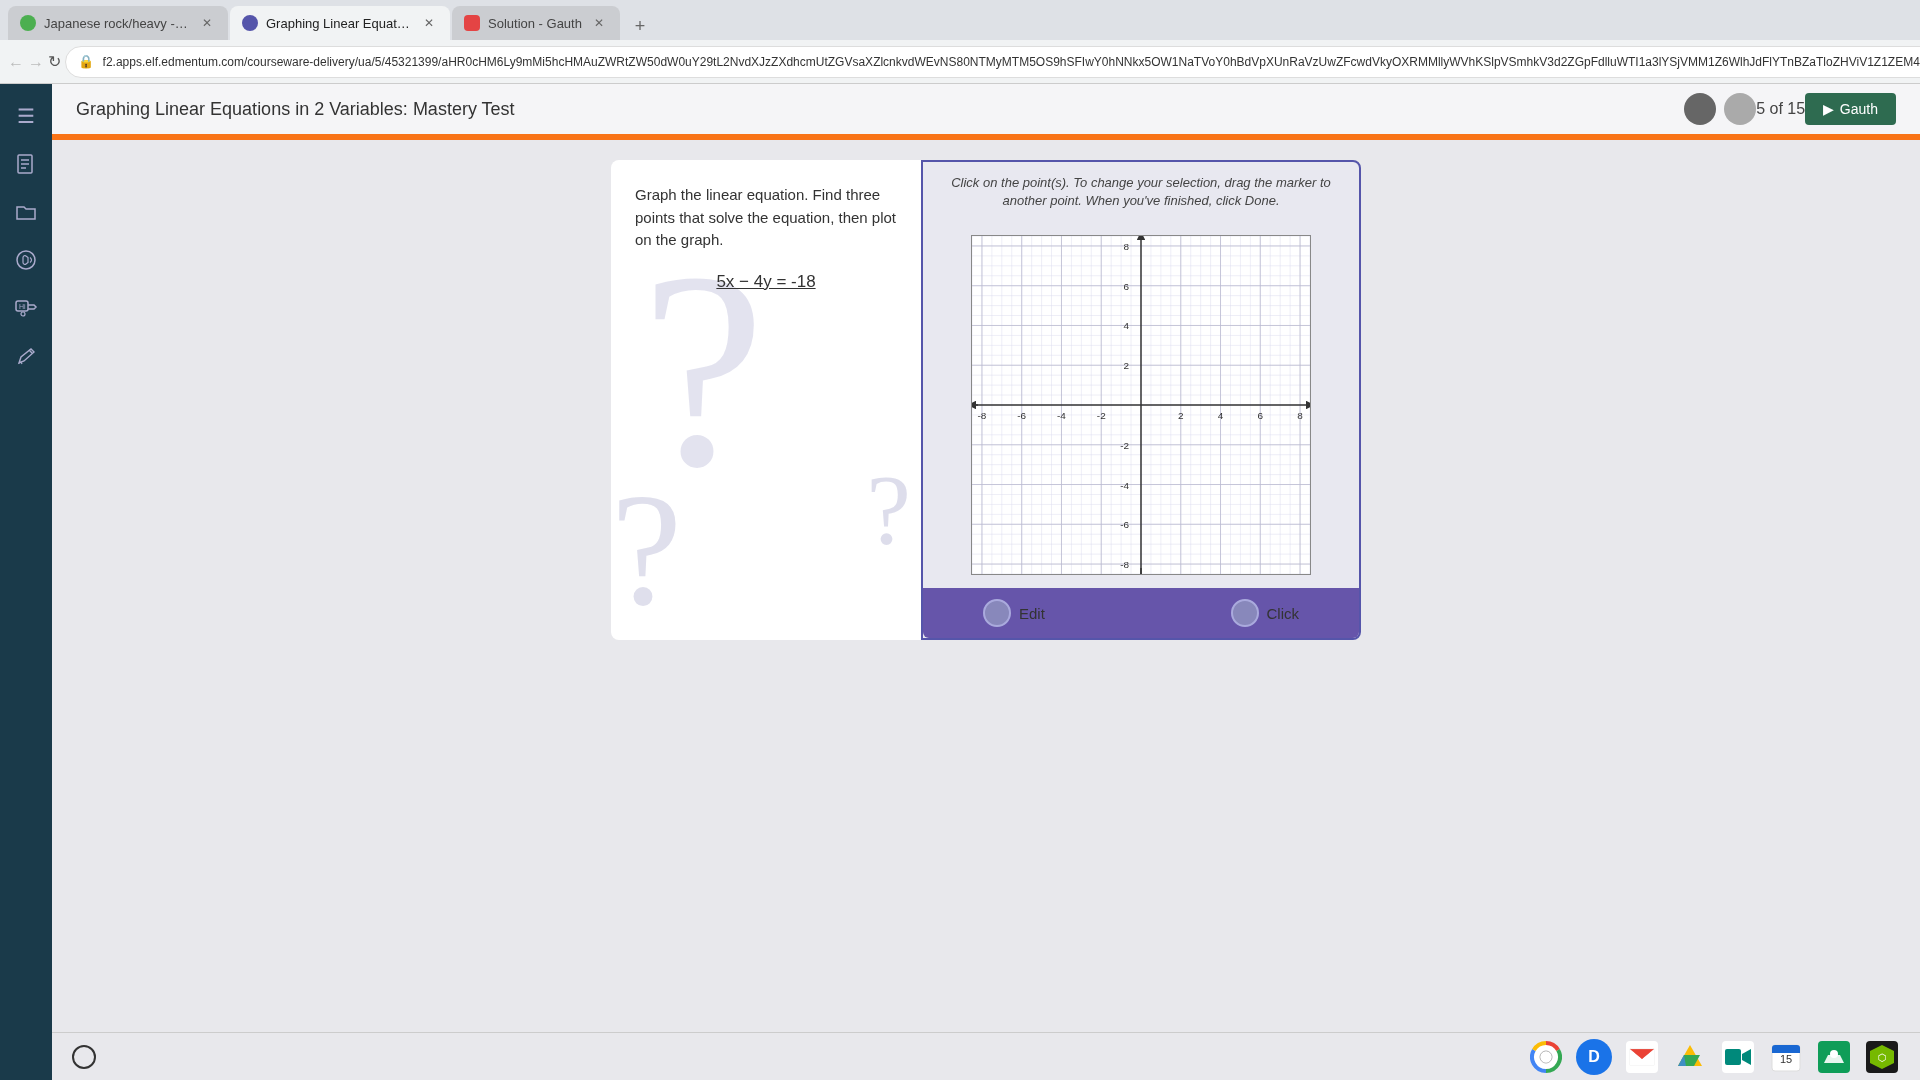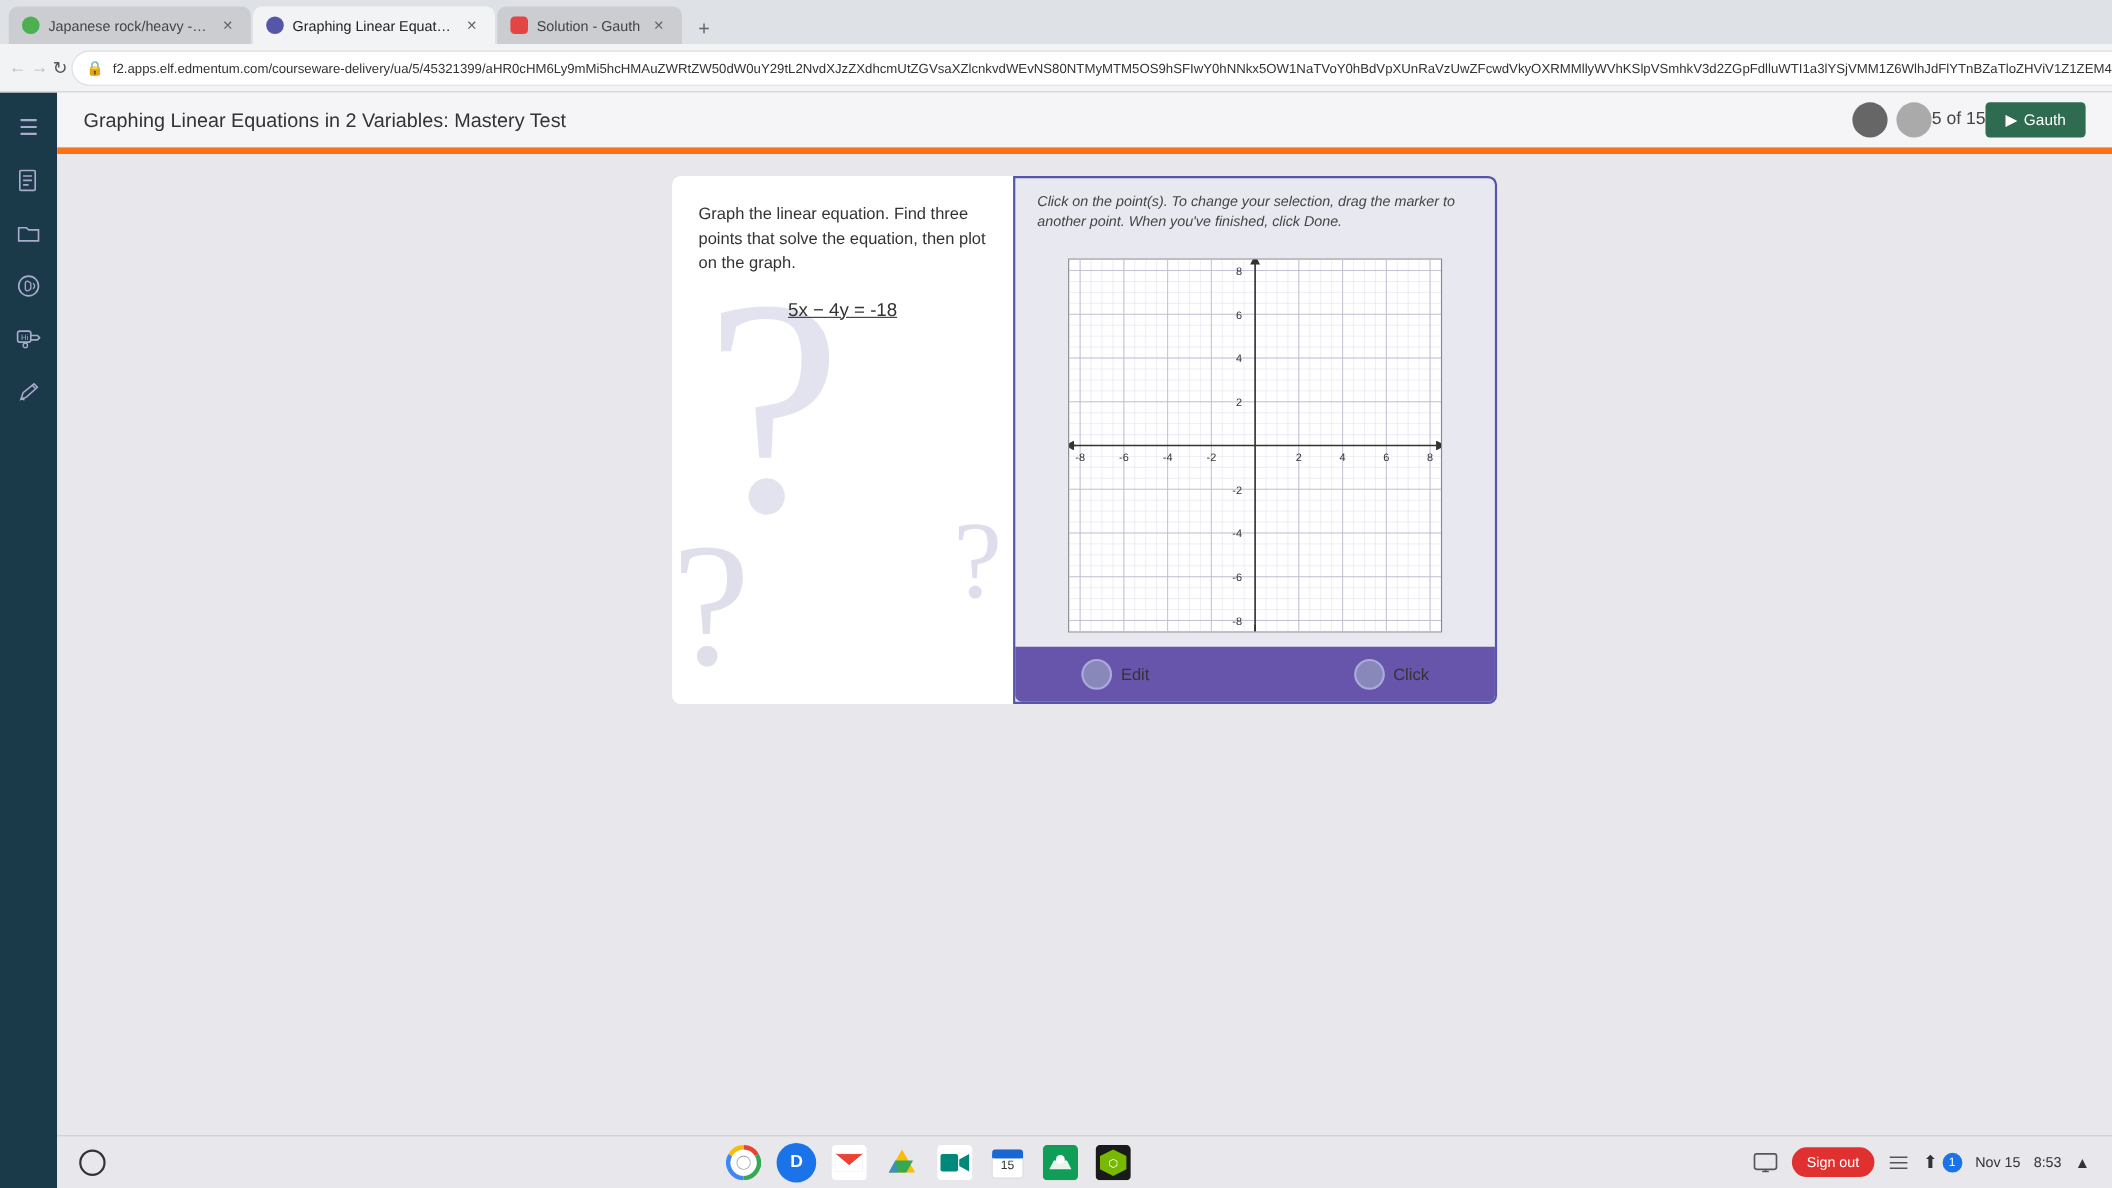--- a/index.html
+++ b/index.html
@@ -321,21 +321,21 @@
       display: flex;
       flex-direction: column;
       border: 2px solid #5555aa;
       position: relative;
     }
 
     .graph-instructions {
       padding: 12px 20px;
       font-size: 13px;
       color: #444;
-      text-align: left;
+      text-align: center;
       font-style: italic;
       line-height: 1.4;
     }
 
     .graph-container {
       flex: 1;
       display: flex;
       align-items: center;
       justify-content: center;
       padding: 4px 12px;
@@ -763,35 +763,15 @@
         </div>
 
         <div class="taskbar-app">
           <svg width="32" height="32" viewBox="0 0 32 32">
             <rect width="32" height="32" rx="4" fill="#1a1a1a"></rect>
             <path d="M16 4L28 10v12L16 28 4 22V10z" fill="#76b900"></path>
             <text x="16" y="20" text-anchor="middle" font-size="10" fill="white">⬡</text>
           </svg>
         </div>
       </div>
-      <div class="taskbar-right">
-        <svg width="24" height="24" viewBox="0 0 24 24" fill="none">
-          <rect x="2" y="4" width="20" height="14" rx="2" stroke="#555" stroke-width="1.5"></rect>
-          <line x1="9" y1="20" x2="15" y2="20" stroke="#555" stroke-width="1.5"></line>
-          <line x1="12" y1="18" x2="12" y2="20" stroke="#555" stroke-width="1.5"></line>
-        </svg>
-        <button class="sign-out-btn">Sign out</button>
-        <svg width="20" height="20" viewBox="0 0 20 20">
-          <line x1="2" y1="5" x2="18" y2="5" stroke="#555" stroke-width="1.5"></line>
-          <line x1="2" y1="10" x2="18" y2="10" stroke="#555" stroke-width="1.5"></line>
-          <line x1="2" y1="15" x2="18" y2="15" stroke="#555" stroke-width="1.5"></line>
-        </svg>
-        <div style="display:flex;align-items:center;gap:4px;">
-          <span style="font-size:16px;">⬆</span>
-          <span style="background:#1a73e8;color:white;border-radius:50%;width:18px;height:18px;display:flex;align-items:center;justify-content:center;font-size:11px;">1</span>
-        </div>
-        <span>Nov 15</span>
-        <span>8:53</span>
-        <span style="font-size:14px;">▲</span>
-      </div>
     </div>
   </div>
 </div>
 
 </body></html>

